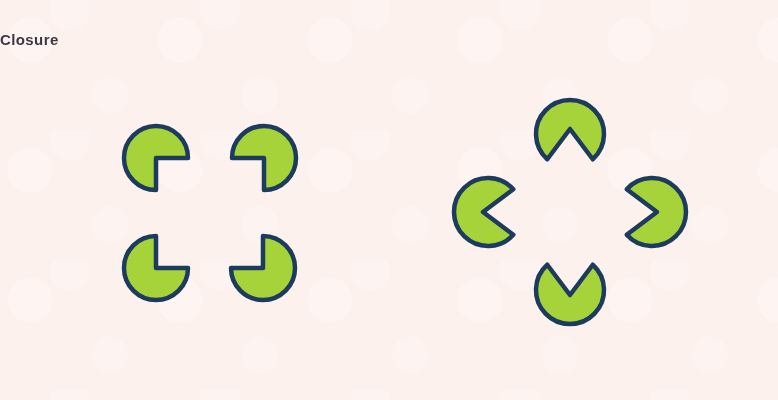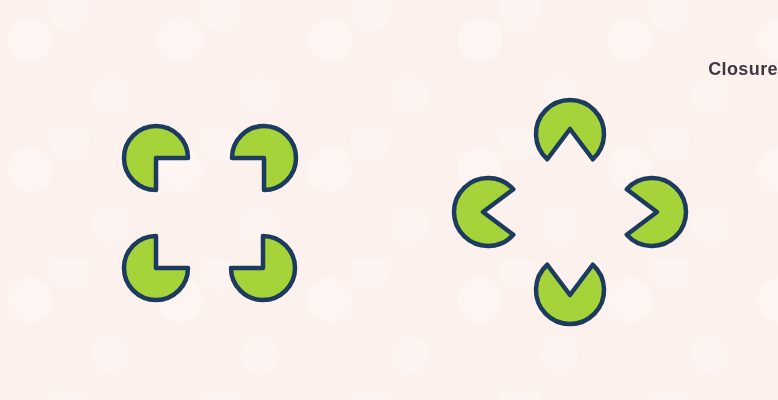--- a/index.html
+++ b/index.html
@@ -14,27 +14,26 @@
     
     background-image:
       radial-gradient(circle 26px at 30px 40px, rgba(255,255,255,0.28) 0 22px, rgba(255,255,255,0) 23px),
       radial-gradient(circle 22px at 110px 95px, rgba(255,255,255,0.22) 0 18px, rgba(255,255,255,0) 19px),
       radial-gradient(circle 24px at 70px 10px, rgba(255,255,255,0.18) 0 20px, rgba(255,255,255,0) 21px);
     background-size: 150px 130px;
   }
   .title {
     position: absolute;
     top: 31px; left: 0; right: 0;
-    text-align: right;
-    font-size: 18px;
+    text-align: left;
+    font-size: 15px;
     font-weight: 700;
     letter-spacing: 0.4px;
     color: var(--title, #3e3743);
     user-select: none;
-    margin-top: 28px;
   }
   svg.figure { position: absolute; left: 0; top: 0; }
   .pacman { stroke-linejoin: round; stroke-linecap: round; }
 </style>
 </head>
 <body>
 
 <div class="canvas">
   <div class="title">Closure</div>
   <svg class="figure" id="figure" xmlns="http://www.w3.org/2000/svg" viewBox="0 0 778 400" width="778" height="400">

